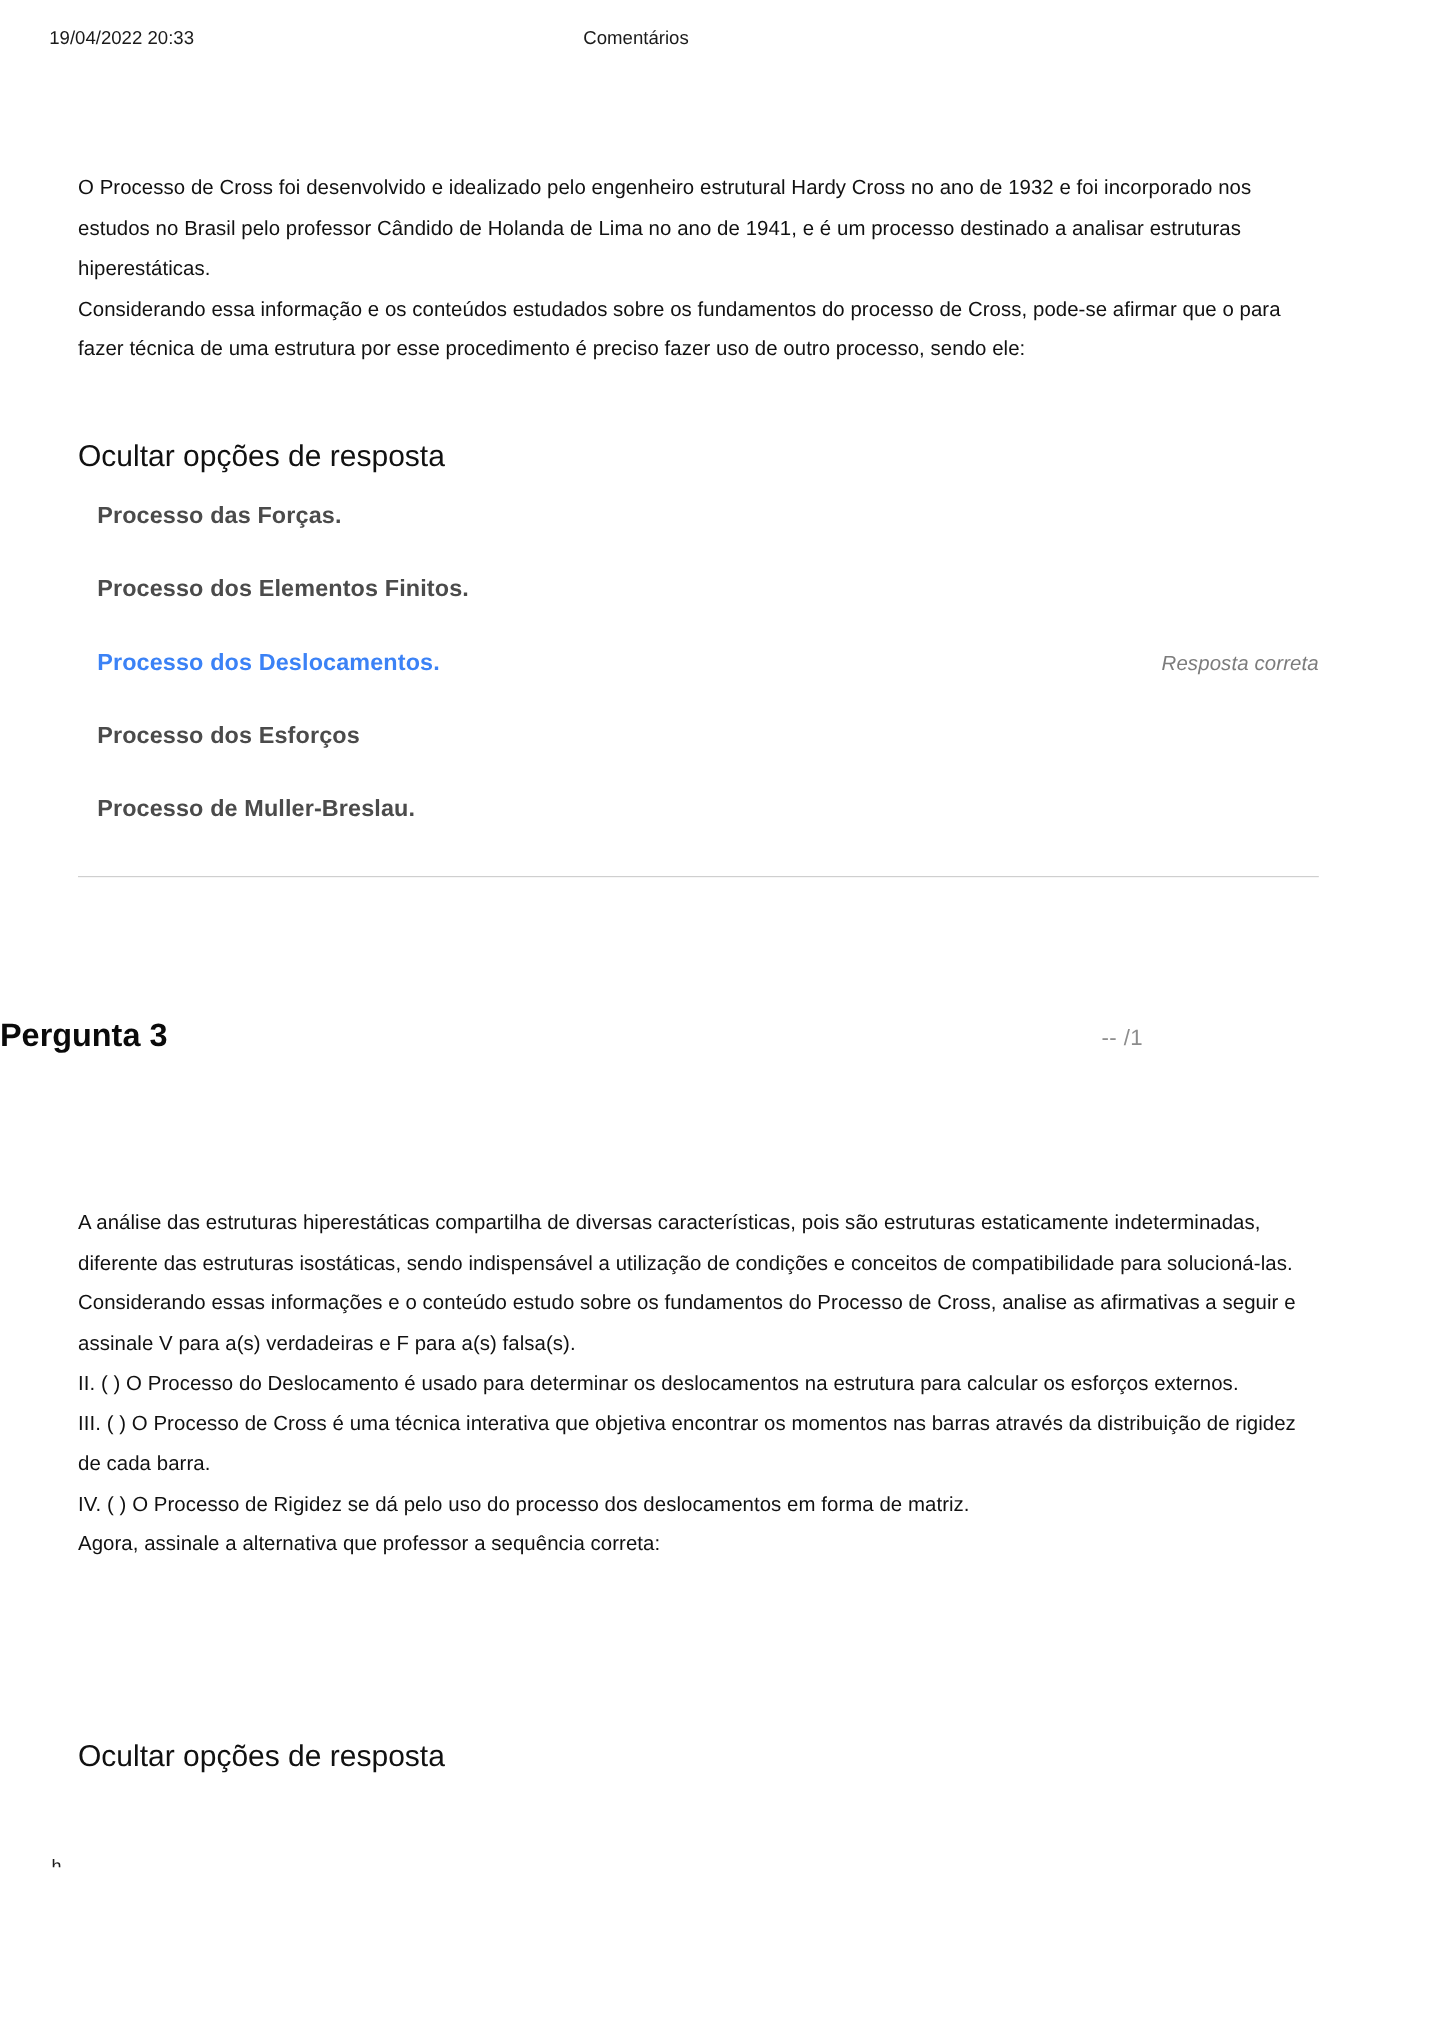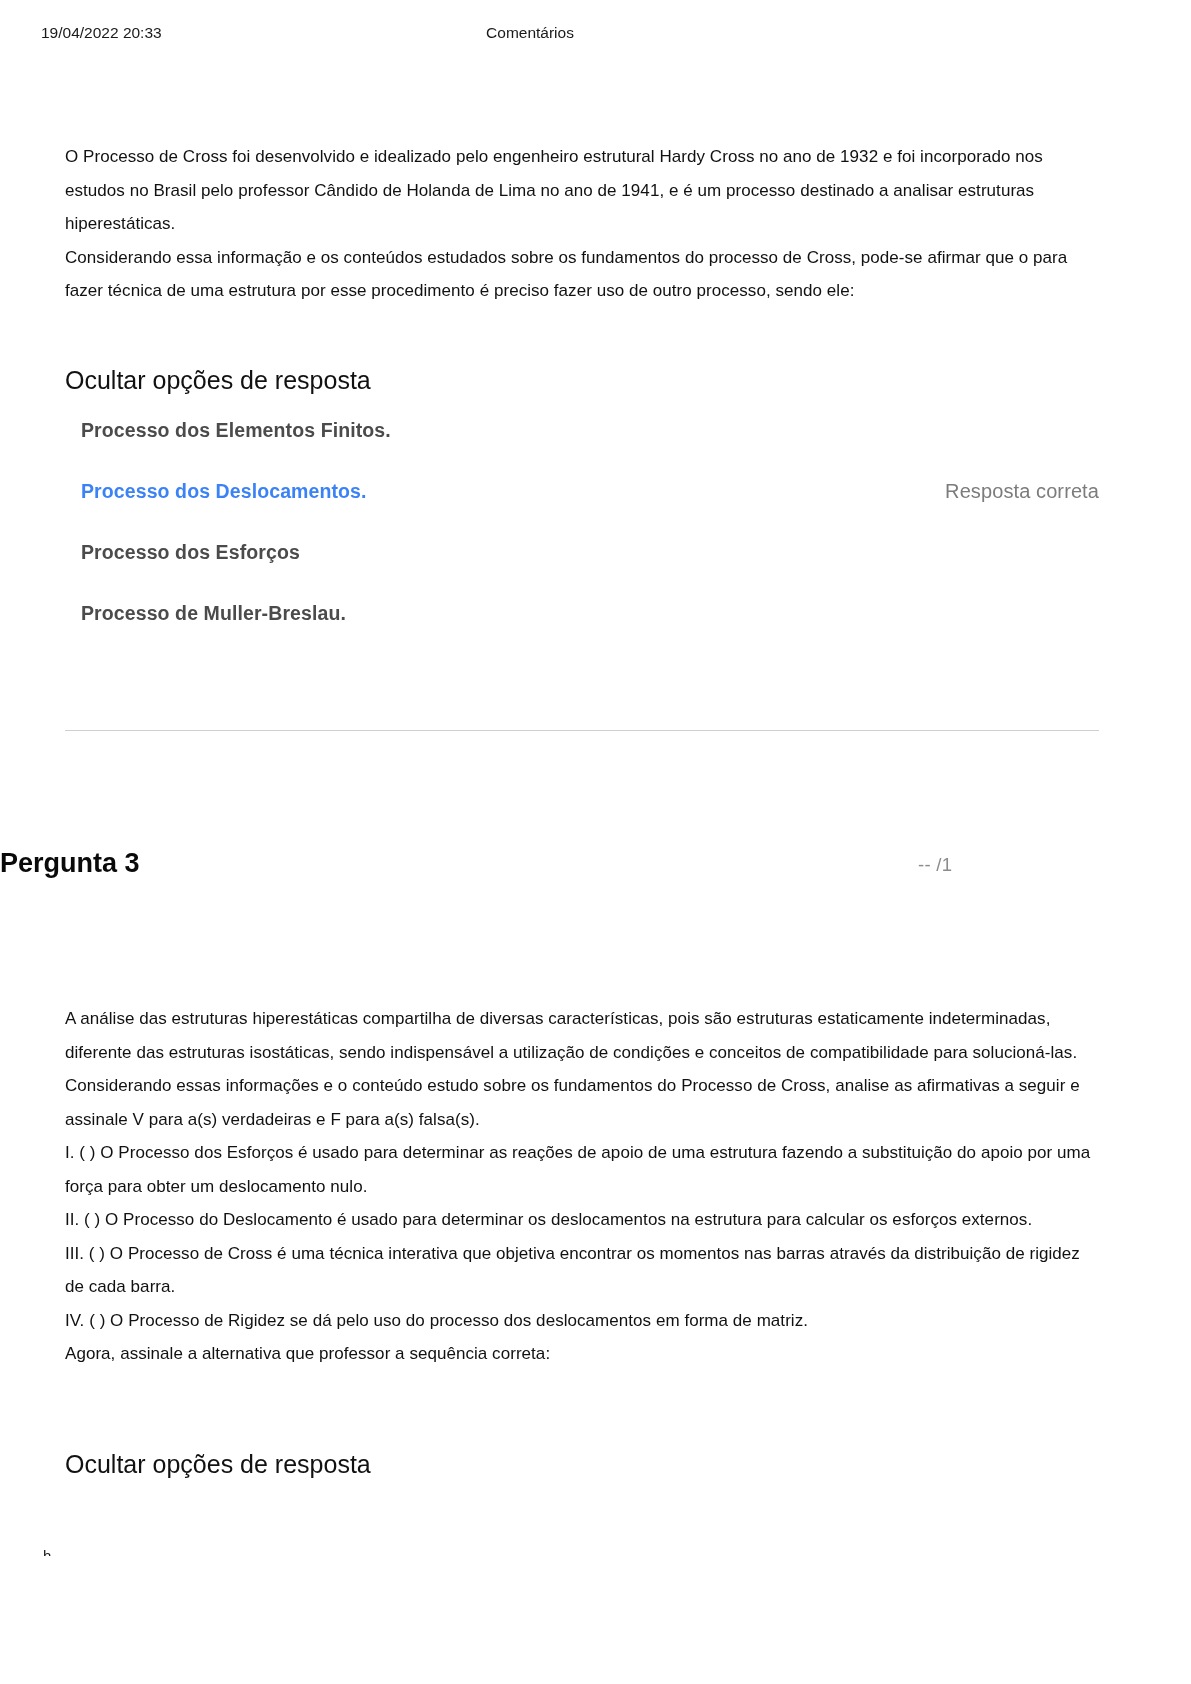--- a/index.html
+++ b/index.html
@@ -91,21 +91,22 @@
     font-weight: bold;
     color: #4b4b4b;
     padding-left: 16px;
     white-space: nowrap;
     letter-spacing: 0.1px;
   }
   .option-row.is-correct .option-label {
     color: #3b82f6;
   }
   .option-feedback {
-    font-size: 20px;
+    font-size: 17px;
+    font-style: italic;
     color: #7c7c7c;
     white-space: nowrap;
     padding-right: 1px;
     letter-spacing: 0.1px;
     text-align: right;
   }
 
   
   .divider {
     position: absolute;
@@ -170,20 +171,24 @@
       <p>Considerando essa informação e os conteúdos estudados sobre os fundamentos do processo de Cross, pode-se afirmar que o para fazer técnica de uma estrutura por esse procedimento é preciso fazer uso de outro processo, sendo ele:</p>
     </div>
   </div>
 
   <div class="content" style="top:366px;">
     <div class="hide-options">Ocultar opções de resposta</div>
   </div>
 
   <div class="content options" style="top:419px;">
     <div class="option-row" style="margin-bottom:38px;">
+      <span class="option-label">Processo das Forças.</span>
+      <span class="option-feedback"></span>
+    </div>
+    <div class="option-row" style="margin-bottom:38px;">
       <span class="option-label">Processo dos Elementos Finitos.</span>
       <span class="option-feedback"></span>
     </div>
     <div class="option-row is-correct" style="margin-bottom:38px;">
       <span class="option-label">Processo dos Deslocamentos.</span>
       <span class="option-feedback">Resposta correta</span>
     </div>
     <div class="option-row" style="margin-bottom:38px;">
       <span class="option-label">Processo dos Esforços</span>
       <span class="option-feedback"></span>
@@ -198,21 +203,20 @@
 
   <div class="q-heading-block" style="top:848px;">
     <div class="q-heading">Pergunta 3</div>
     <div class="q-score" style="left:918px;">-- /1</div>
   </div>
 
   <div class="content" style="top:1002px;">
     <div class="qbody">
       <p>A análise das estruturas hiperestáticas compartilha de diversas características, pois são estruturas estaticamente indeterminadas, diferente das estruturas isostáticas, sendo indispensável a utilização de condições e conceitos de compatibilidade para solucioná-las.</p>
       <p>Considerando essas informações e o conteúdo estudo sobre os fundamentos do Processo de Cross, analise as afirmativas a seguir e assinale V para a(s) verdadeiras e F para a(s) falsa(s).</p>
-      <p>I. ( ) O Processo dos Esforços é usado para determinar as reações de apoio de uma estrutura fazendo a substituição do apoio por uma força para obter um deslocamento nulo.</p>
       <p>II. ( ) O Processo do Deslocamento é usado para determinar os deslocamentos na estrutura para calcular os esforços externos.</p>
       <p>III. ( ) O Processo de Cross é uma técnica interativa que objetiva encontrar os momentos nas barras através da distribuição de rigidez de cada barra.</p>
       <p>IV. ( ) O Processo de Rigidez se dá pelo uso do processo dos deslocamentos em forma de matriz.</p>
       <p>Agora, assinale a alternativa que professor a sequência correta:</p>
     </div>
   </div>
 
   <div class="content" style="top:1450px;">
     <div class="hide-options">Ocultar opções de resposta</div>
   </div>

